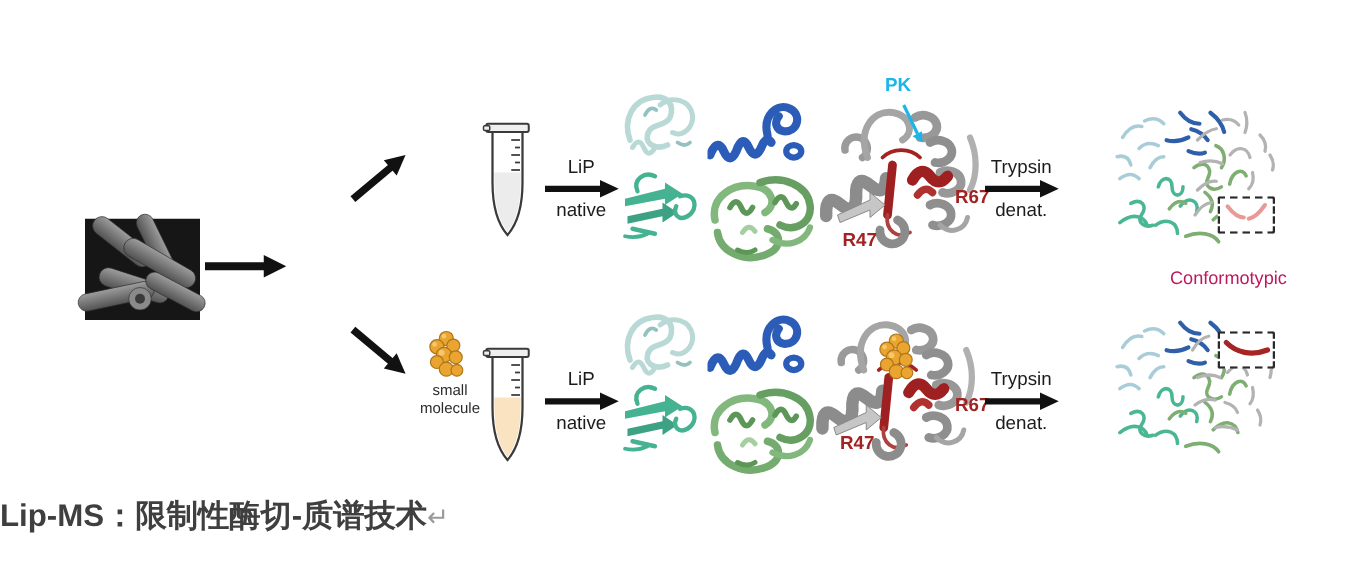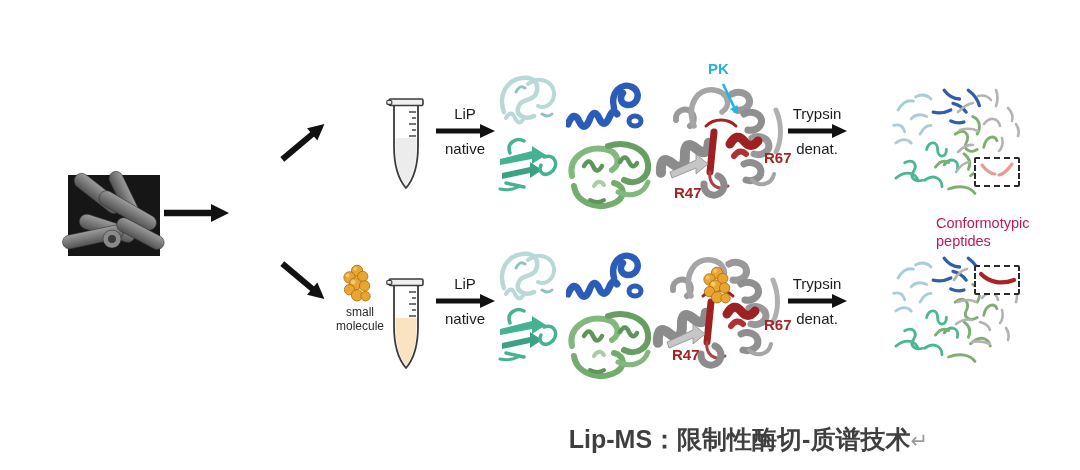--- a/index.html
+++ b/index.html
@@ -3,28 +3,28 @@
 <meta charset="utf-8">
 <style>
   html,body{margin:0;padding:0;background:#fff;}
   .canvas{position:relative;width:1080px;height:470px;background:#ffffff;overflow:hidden;
           font-family:"Liberation Sans","DejaVu Sans",sans-serif;}
   .abs{position:absolute;}
   svg{display:block;overflow:visible;}
   .prote-label{font-size:44px;color:#3d3d3d;font-weight:400;letter-spacing:1px;}
   .step-block{display:flex;flex-direction:column;align-items:center;width:66px;
               font-size:15px;color:#1c1c1c;line-height:1;}
-  .step-block .t{margin-bottom:3px;} .step-block .b{margin-top:3px;}
+  .step-block .t{margin-bottom:3px;margin-top:20px;} .step-block .b{margin-top:3px;}
   .annot{font-weight:bold;font-size:15px;line-height:1;}
   .pk-color{color:#1db4e9;}
   .site-color{color:#a32222;}
   .small-mol-label{width:72px;text-align:center;font-size:12px;color:#2b2b2b;line-height:1.2;}
   .conformo-label{width:130px;text-align:left;font-size:14.5px;color:#be185d;line-height:1.25;}
   .dashed-box{border:2px dashed #2a2a2a;border-radius:2px;background:#fff;box-sizing:border-box;}
-  .caption{width:928px;text-align:right;font-size:25px;font-weight:bold;color:#3f3f3f;margin-top:27px;}
+  .caption{width:928px;text-align:left;font-size:25px;font-weight:bold;color:#3f3f3f;}
   .caption .mark{color:#9a9a9a;font-weight:normal;font-size:21px;}
 </style>
 </head>
 <body>
 
 <div class="canvas">
 
   <svg width="0" height="0" style="position:absolute">
     <defs>
       <linearGradient id="rodGrad" x1="0" y1="0" x2="0" y2="1">
@@ -319,21 +319,20 @@
     <svg width="42" height="26">
       <g fill="none" stroke="#e89a96" stroke-width="3.2" stroke-linecap="round">
         <path d="M6 6 q7 9 13 9"></path>
           <path d="M36 5 q-7 10 -13 11"></path>
       </g>
     </svg>
   </div>
 
   <div class="abs conformo-label" style="left:936px;top:214px">
     <div>Conformotypic</div>
-    <div>peptides</div>
   </div>
 
   <svg class="abs" style="left:854px;top:254px" width="172" height="112" viewBox="0 0 172 112">
     <use href="#sym-pep-colored" x="2" y="2"></use>
     <g fill="none" stroke="#b3b3b3" stroke-width="2.6" stroke-linecap="round">
       <path d="M100 26 q6 -10 13 -11"></path>
         <path d="M104 48 q10 -4 18 0"></path>
       <path d="M128 44 c6 -8 14 -6 16 2"></path>
         <path d="M148 56 q2 8 -2 13"></path>
       <path d="M102 70 q8 -6 16 -4"></path>

